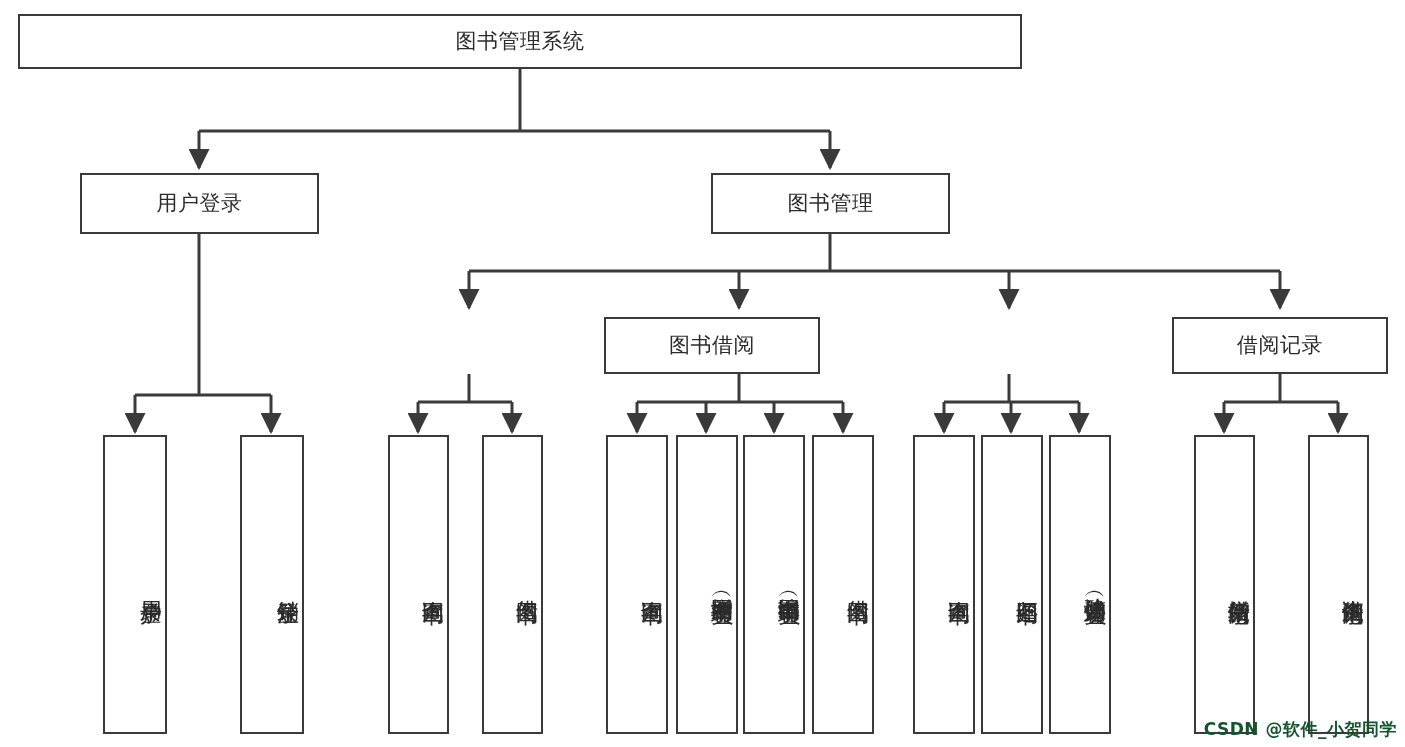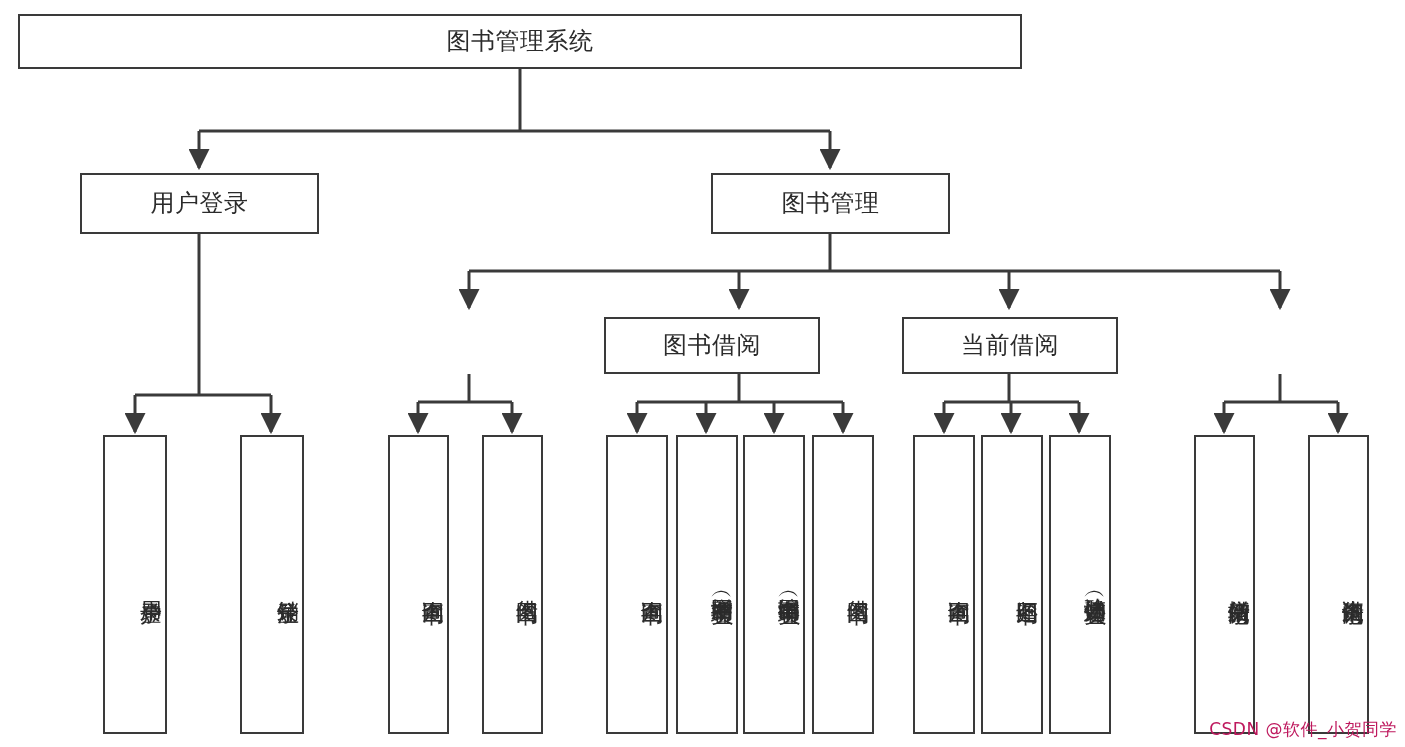--- a/index.html
+++ b/index.html
@@ -29,21 +29,21 @@
     position: absolute;
     box-sizing: border-box;
     background: #ffffff;
     border: 2px solid #3a3a3a;
     display: flex;
     align-items: center;
     justify-content: center;
     color: #2b2b2b;
   }
   .node.horiz {
-    font-size: 24px;
+    font-size: 21px;
     letter-spacing: 0.5px;
     line-height: 1.1;
   }
   .node.vert {
     writing-mode: vertical-rl;
     text-orientation: upright;
     font-size: 22px;
     line-height: 1.28;
     letter-spacing: 1px;
     padding: 12px 0;
@@ -54,24 +54,25 @@
     writing-mode: vertical-rl;
     text-orientation: upright;
     display: block;
     text-align: center;
   }
   #watermark {
     position: absolute;
     right: 8px;
     bottom: 6px;
     font-size: 17px;
-    color: #be185d;
+    color: #14532d;
     letter-spacing: 0.5px;
     white-space: nowrap;
     user-select: none;
+    font-weight: bold;
   }
 </style>
 </head>
 <body>
 
 <div id="canvas">
 
   <svg class="edges" viewBox="0 0 1405 747" xmlns="http://www.w3.org/2000/svg">
     <defs>
       <marker id="arw" viewBox="0 0 10 10" refX="9" refY="5" markerWidth="7" markerHeight="7" orient="auto-start-reverse">
@@ -129,22 +130,22 @@
   <div class="node horiz" style="left:80px; top:173px; width:239px; height:61px;">
     <span class="label">用户登录</span>
   </div>
   <div class="node horiz" style="left:711px; top:173px; width:239px; height:61px;font-family:Liberation Serif, serif;">
     <span class="label">图书管理</span>
   </div>
 
   <div class="node horiz" style="left:604px; top:317px; width:216px; height:57px;">
     <span class="label">图书借阅</span>
   </div>
-  <div class="node horiz" style="left:902px; top:317px; width:216px; height:57px;">
-    <span class="label">当前借阅</span>
+  <div class="node horiz" style="left:1172px; top:317px; width:216px; height:57px;">
+    <span class="label">借阅记录</span>
   </div>
 
   <div class="node vert" style="left:103px; top:435px; width:64px; height:299px;">
     <span class="label">用户登录</span>
   </div>
   <div class="node vert" style="left:240px; top:435px; width:64px; height:299px;">
     <span class="label">注销登录</span>
   </div>
 
   <div class="node vert" style="left:388px; top:435px; width:61px; height:299px;">

